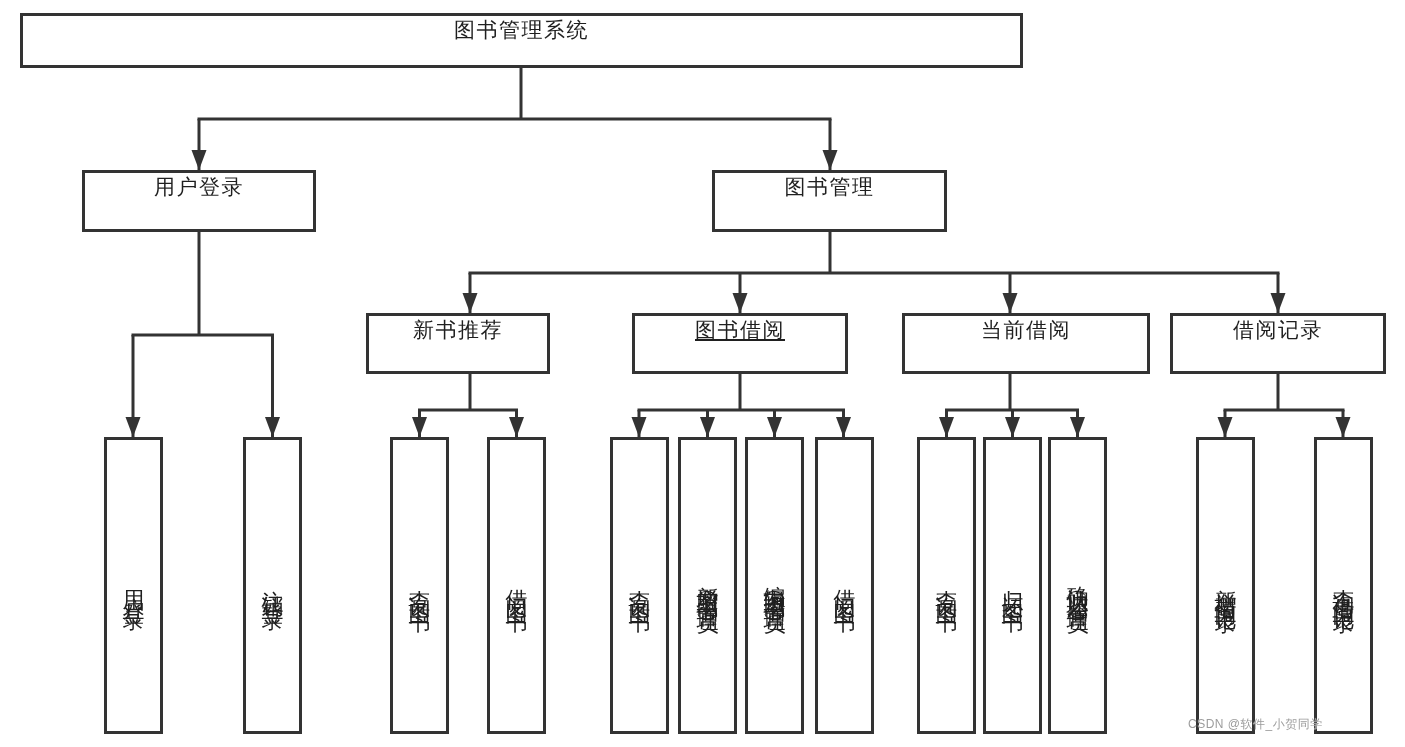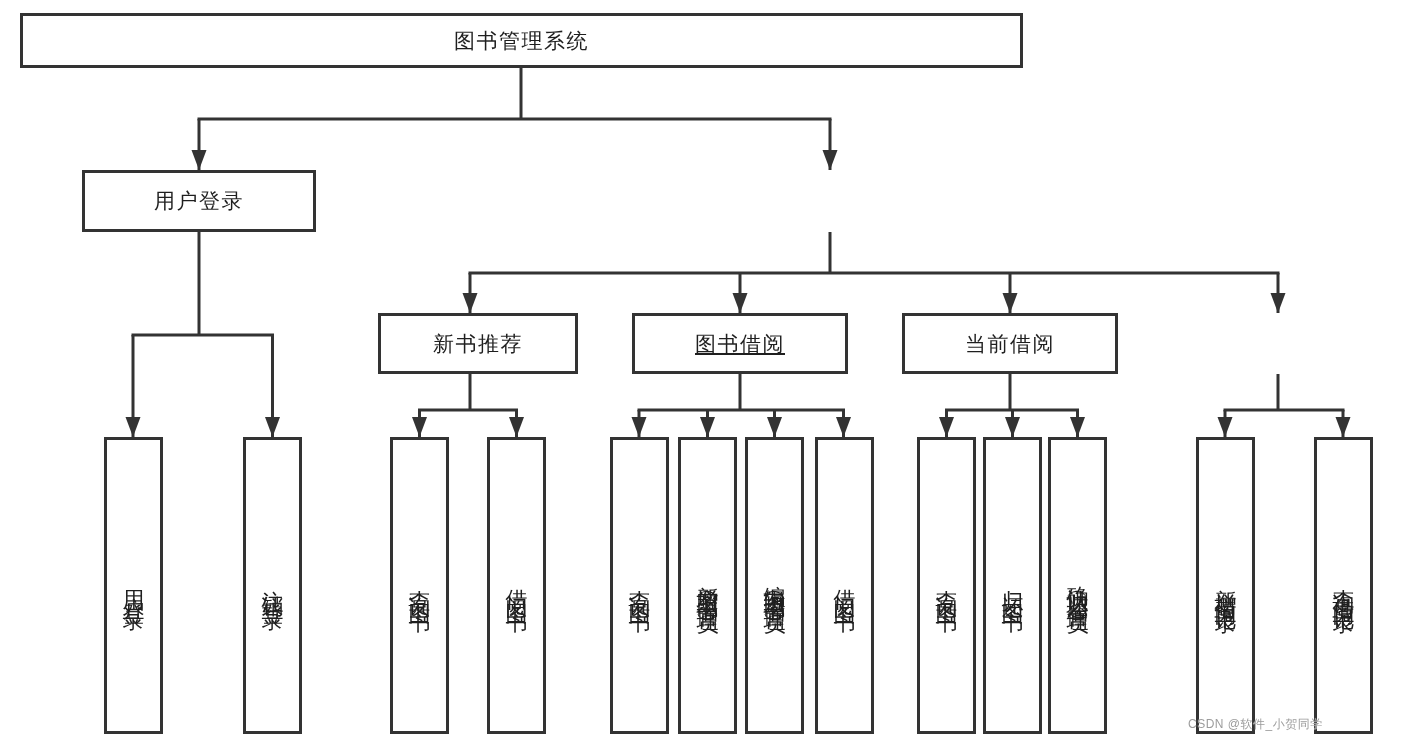--- a/index.html
+++ b/index.html
@@ -8,21 +8,21 @@
     background:#ffffff; overflow:hidden;
     font-family:"Liberation Sans","DejaVu Sans",sans-serif;
     color:#1f1f1f;
   }
   .connectors { position:absolute; left:0; top:0; z-index:1; }
   .node {
     position:absolute; box-sizing:border-box;
     border:3px solid #333333; background:#ffffff; z-index:2;
   }
   .hbox {
-    display:flex; align-items:center; justify-content:center;
+    display:flex; align-items:flex-start; justify-content:center;
     font-size:21px; letter-spacing:1.5px; z-index:3;
   }
   .vbox { z-index:2; }
   .vlabel {
     position:absolute; left:50%; top:50%;
     transform:translate(-50%,-50%);
     writing-mode:vertical-rl; text-orientation:mixed;
     font-size:22px; letter-spacing:7px; line-height:1;
     white-space:nowrap;
   }
@@ -87,29 +87,35 @@
     </g>
   </svg>
 
   <div class="node hbox" style="left:20px; top:13px; width:1003px; height:55px;">
     <span>图书管理系统</span>
   </div>
 
   <div class="node hbox" style="left:82px; top:170px; width:234px; height:62px;">
     <span>用户登录</span>
   </div>
+  <div class="node hbox" style="left:712px; top:170px; width:235px; height:62px;">
+    <span>图书管理</span>
+  </div>
 
-  <div class="node hbox" style="left:378px; top:313px; width:200px; height:61px;">
+  <div class="node hbox" style="left:366px; top:313px; width:184px; height:61px;">
     <span>新书推荐</span>
   </div>
   <div class="node hbox" style="left:632px; top:313px; width:216px; height:61px;text-decoration:underline;">
     <span>图书借阅</span>
   </div>
-  <div class="node hbox" style="left:902px; top:313px; width:216px; height:61px;font-family:Liberation Serif, serif;">
+  <div class="node hbox" style="left:902px; top:313px; width:248px; height:61px;font-family:Liberation Serif, serif;">
     <span>当前借阅</span>
+  </div>
+  <div class="node hbox" style="left:1170px; top:313px; width:216px; height:61px;">
+    <span>借阅记录</span>
   </div>
 
   <div class="node vbox" style="left:104px; top:437px; width:59px; height:297px;">
     <span class="vlabel">用户登录</span>
   </div>
   <div class="node vbox" style="left:243px; top:437px; width:59px; height:297px;">
     <span class="vlabel">注销登录</span>
   </div>
 
   <div class="node vbox" style="left:390px; top:437px; width:59px; height:297px;">

